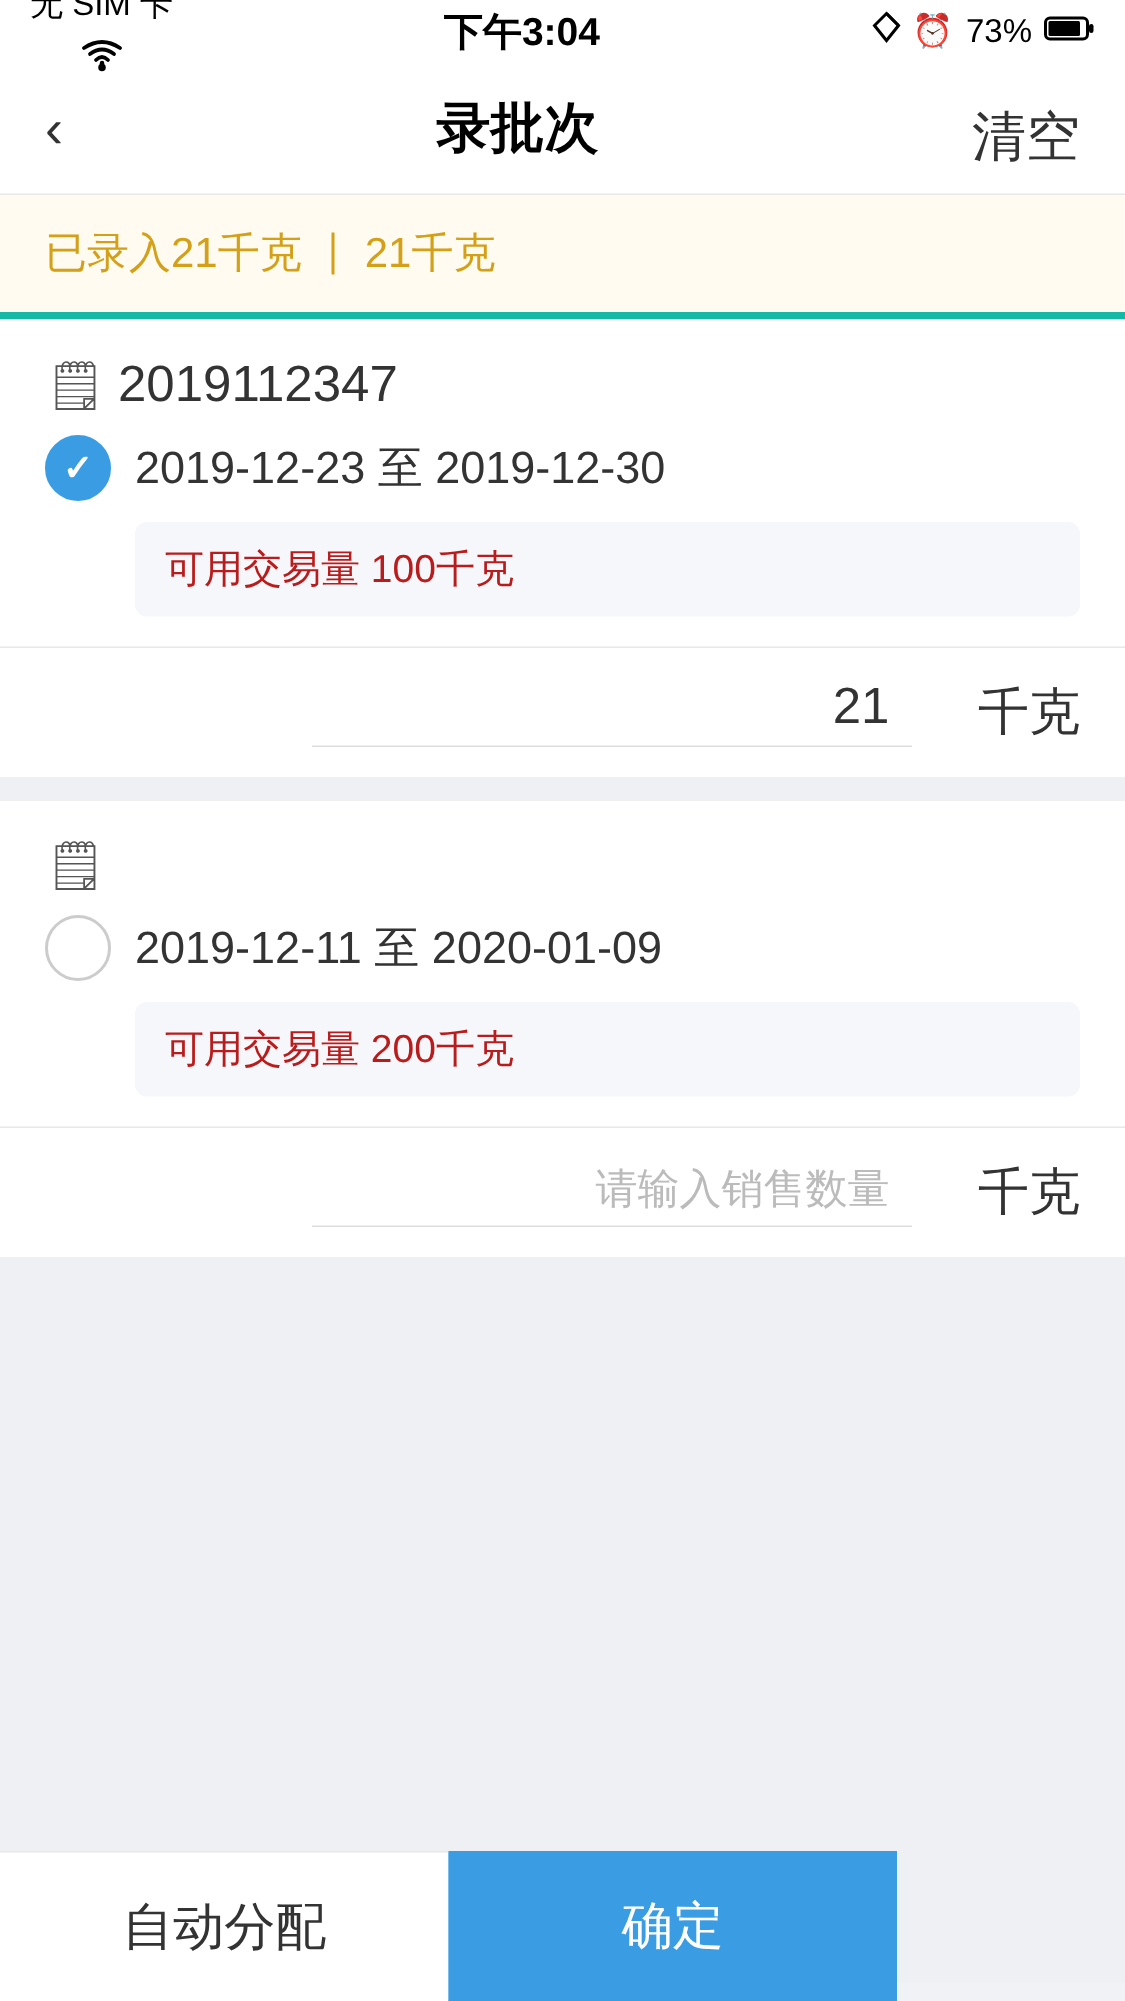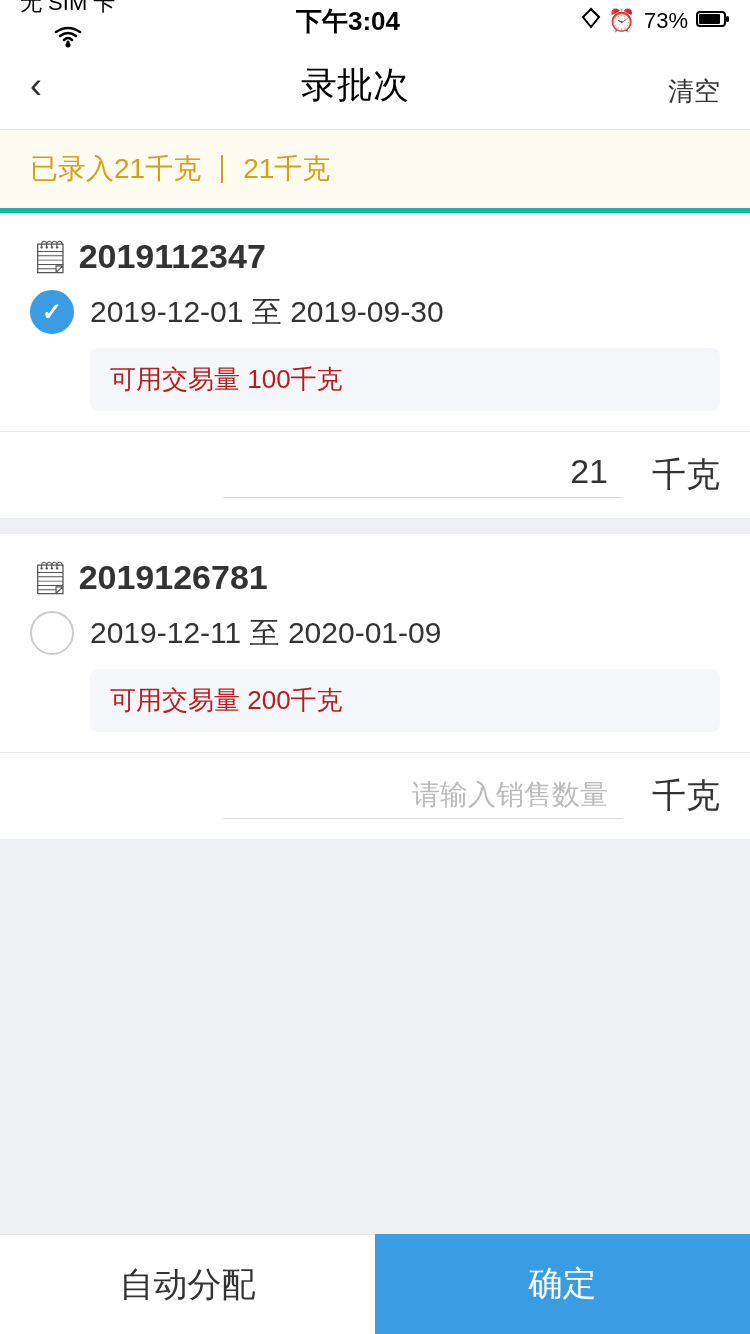--- a/index.html
+++ b/index.html
@@ -55,25 +55,25 @@
       padding: 0 30px;
       border-bottom: 1px solid #e8e8e8;
     }
     .nav-back {
       font-size: 36px;
       color: #333;
       cursor: pointer;
     }
     .nav-title {
       font-size: 36px;
-      font-weight: 400;
+      font-weight: 700;
       color: #000;
     }
     .nav-action {
-      font-size: 26px;
+      font-size: 36px;
       color: #333;
       cursor: pointer;
       margin-top: 12px;
     }
 
     
     .info-banner {
       background: #fffbf0;
       padding: 20px 30px;
       display: flex;
@@ -110,21 +110,21 @@
       gap: 8px;
       margin-bottom: 14px;
     }
     .batch-icon {
       font-size: 32px;
       color: #555;
     }
     .batch-id {
       font-size: 34px;
       color: #333;
-      font-weight: 700;
+      font-weight: 400;
     }
 
     .batch-date-row {
       display: flex;
       align-items: center;
       gap: 16px;
       margin-bottom: 14px;
     }
     .radio-circle {
       width: 44px;
@@ -164,21 +164,21 @@
     }
 
     
     .input-row {
       background: #fff;
       display: flex;
       align-items: center;
       justify-content: flex-end;
       padding: 20px 30px;
       border-top: 1px solid #e8e8e8;
-      gap: 17px;
+      gap: 32px;
     }
     .qty-input {
       font-size: 34px;
       color: #333;
       text-align: right;
       border: none;
       outline: none;
       background: transparent;
       min-width: 120px;
     }
@@ -211,21 +211,21 @@
     .bottom-blank {
       background: #eef0f4;
       flex: 1;
     }
 
     
     .bottom-bar {
       position: fixed;
       bottom: 0;
       left: 0;
-      width: 750px;
+      width: 598px;
       height: 100px;
       display: flex;
     }
     .btn-auto {
       flex: 1;
       background: #fff;
       border: none;
       font-size: 34px;
       color: #333;
       cursor: pointer;
@@ -296,40 +296,39 @@
     <span class="info-value">21千克</span>
   </div>
 
   <div class="batch-item">
     <div class="batch-header">
       <span class="batch-icon">🗒</span>
       <span class="batch-id">2019112347</span>
     </div>
     <div class="batch-date-row">
       <div class="radio-circle selected"></div>
-      <span class="batch-date">2019-12-01 至 2019-09-30</span>
+      <span class="batch-date">2019-12-23 至 2019-12-30</span>
     </div>
     <div class="batch-qty-box">
       <span class="batch-qty-text">可用交易量 100千克</span>
     </div>
   </div>
 
   <div class="input-row">
     <div class="qty-input-line">
       <input class="qty-input" type="number" value="21" style="">
     </div>
     <span class="unit-label">千克</span>
   </div>
 
   <div class="section-sep"></div>
 
   <div class="batch-item">
     <div class="batch-header">
       <span class="batch-icon">🗒</span>
-      <span class="batch-id">2019126781</span>
     </div>
     <div class="batch-date-row">
       <div class="radio-circle"></div>
       <span class="batch-date">2019-12-11 至 2020-01-09</span>
     </div>
     <div class="batch-qty-box">
       <span class="batch-qty-text">可用交易量 200千克</span>
     </div>
   </div>
 

